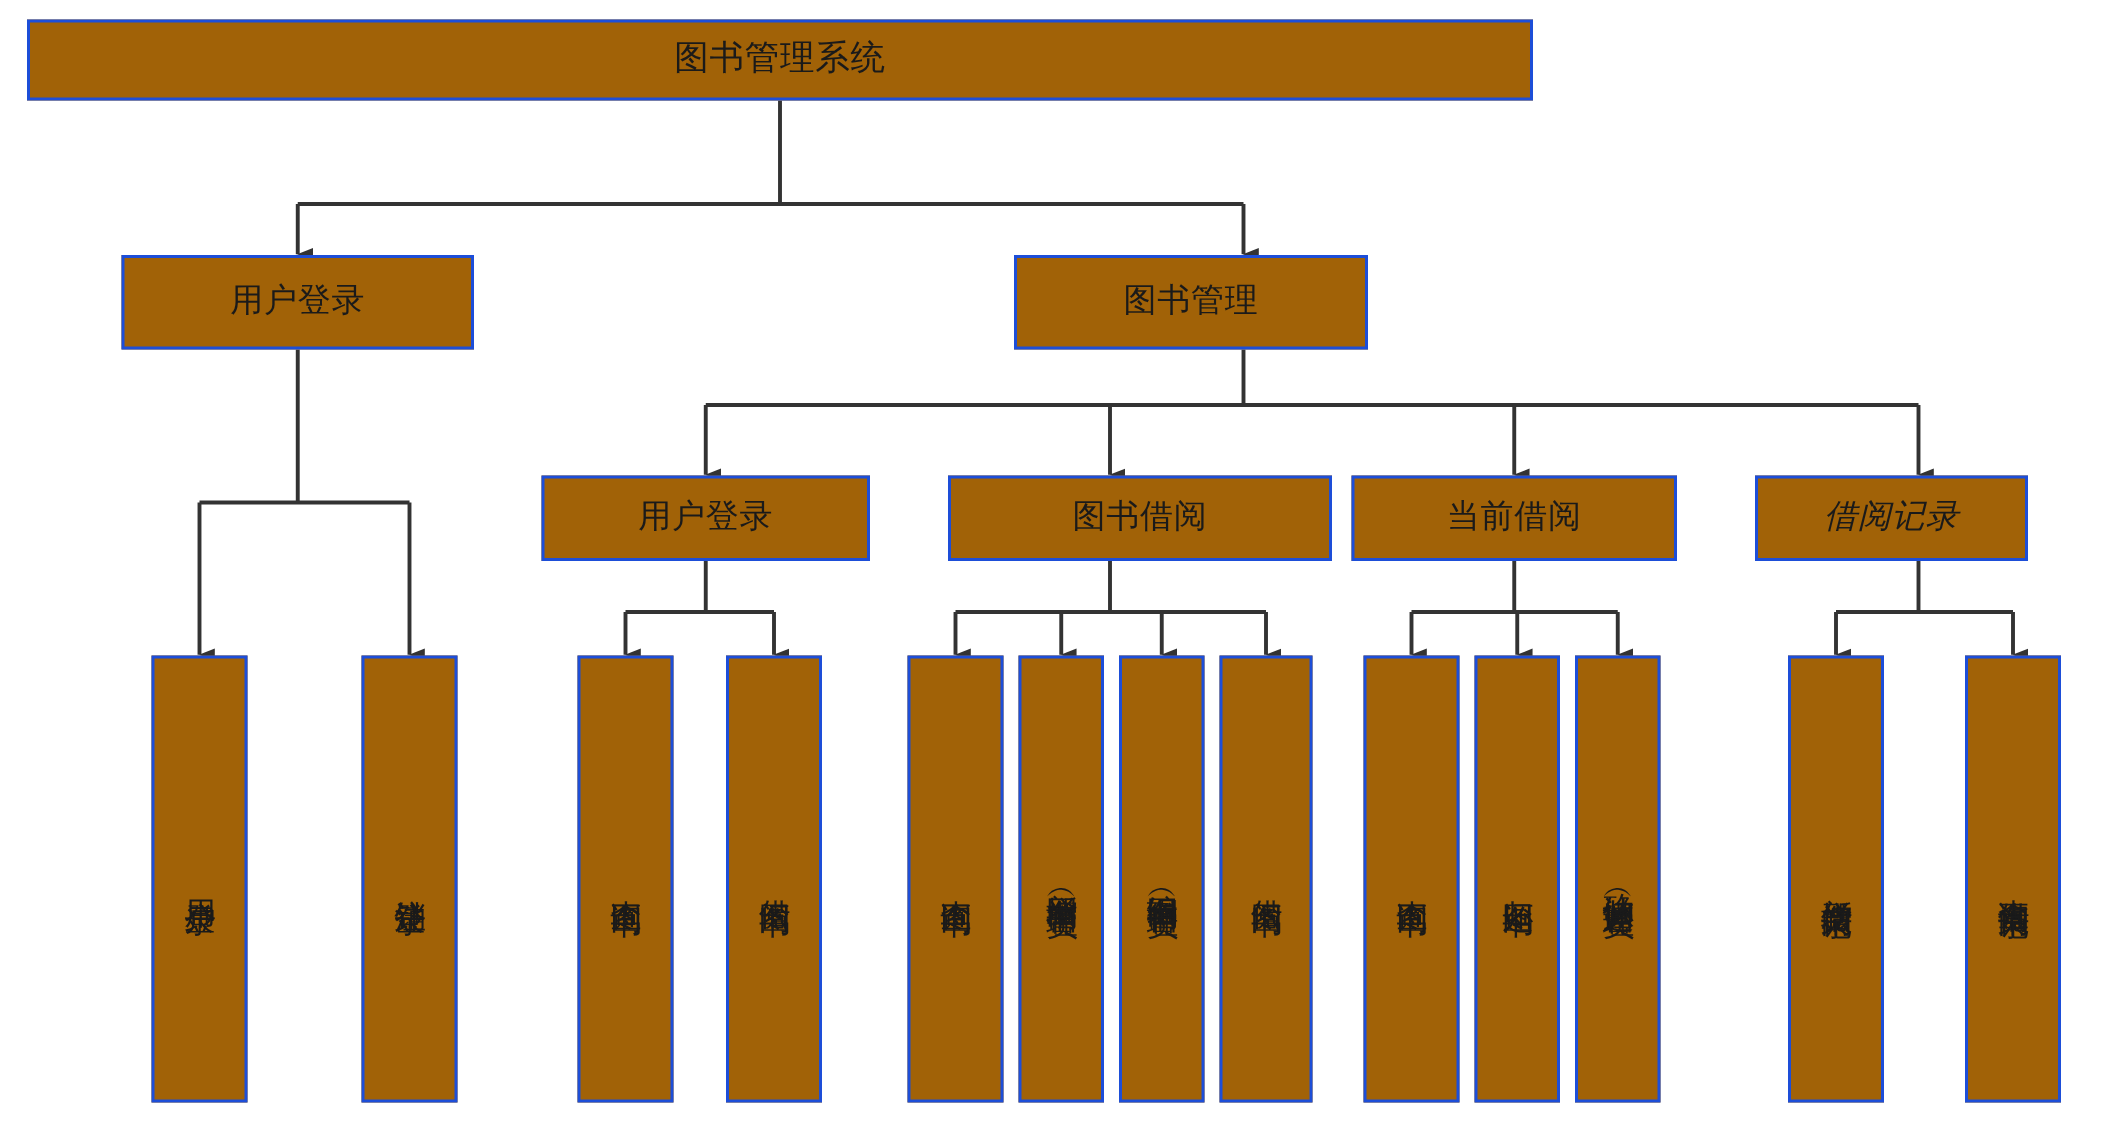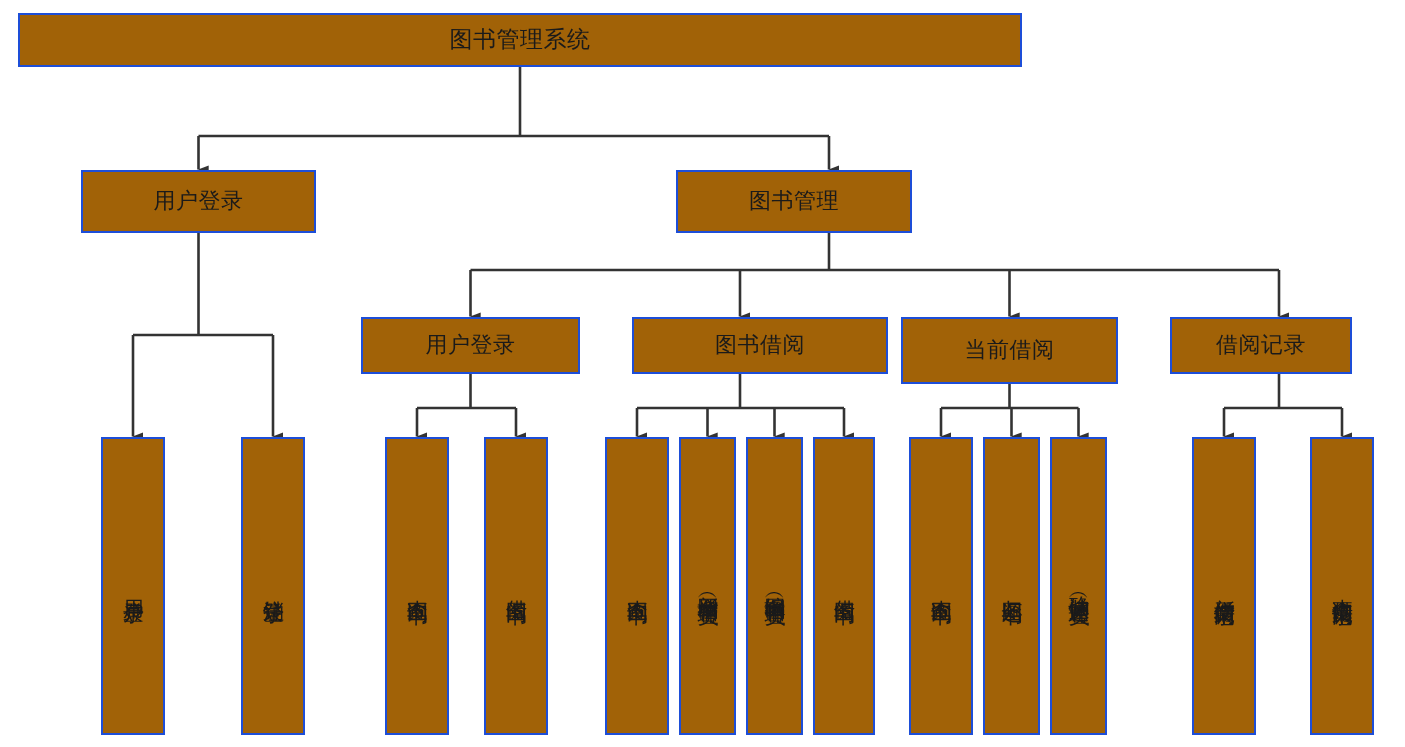--- a/index.html
+++ b/index.html
@@ -131,24 +131,24 @@
       </div>
       <div class="node horizontal" style="left: 676px; top: 170px; width: 236px; height: 63px;">
         <span class="node-label">图书管理</span>
       </div>
       <div class="node horizontal" style="left: 361px; top: 317px; width: 219px; height: 57px;">
         <span class="node-label">用户登录</span>
       </div>
       <div class="node horizontal" style="left: 632px; top: 317px; width: 256px; height: 57px;">
         <span class="node-label">图书借阅</span>
       </div>
-      <div class="node horizontal" style="left: 901px; top: 317px; width: 217px; height: 67px;">
+      <div class="node horizontal" style="left: 901px; top: 317px; width: 217px; height: 57px;">
         <span class="node-label">当前借阅</span>
       </div>
-      <div class="node horizontal" style="left: 1170px; top: 317px; width: 182px; height: 57px;">
+      <div class="node horizontal" style="left: 1170px; top: 317px; width: 182px; height: 57px; font-style: italic;">
         <span class="node-label">借阅记录</span>
       </div>
       <div class="node vertical" style="left: 101px; top: 437px; width: 64px; height: 298px;">
         <span class="node-label">用户登录</span>
       </div>
       <div class="node vertical" style="left: 241px; top: 437px; width: 64px; height: 298px;">
         <span class="node-label">注销登录</span>
       </div>
       <div class="node vertical" style="left: 385px; top: 437px; width: 64px; height: 298px;">
         <span class="node-label">查询图书</span>

